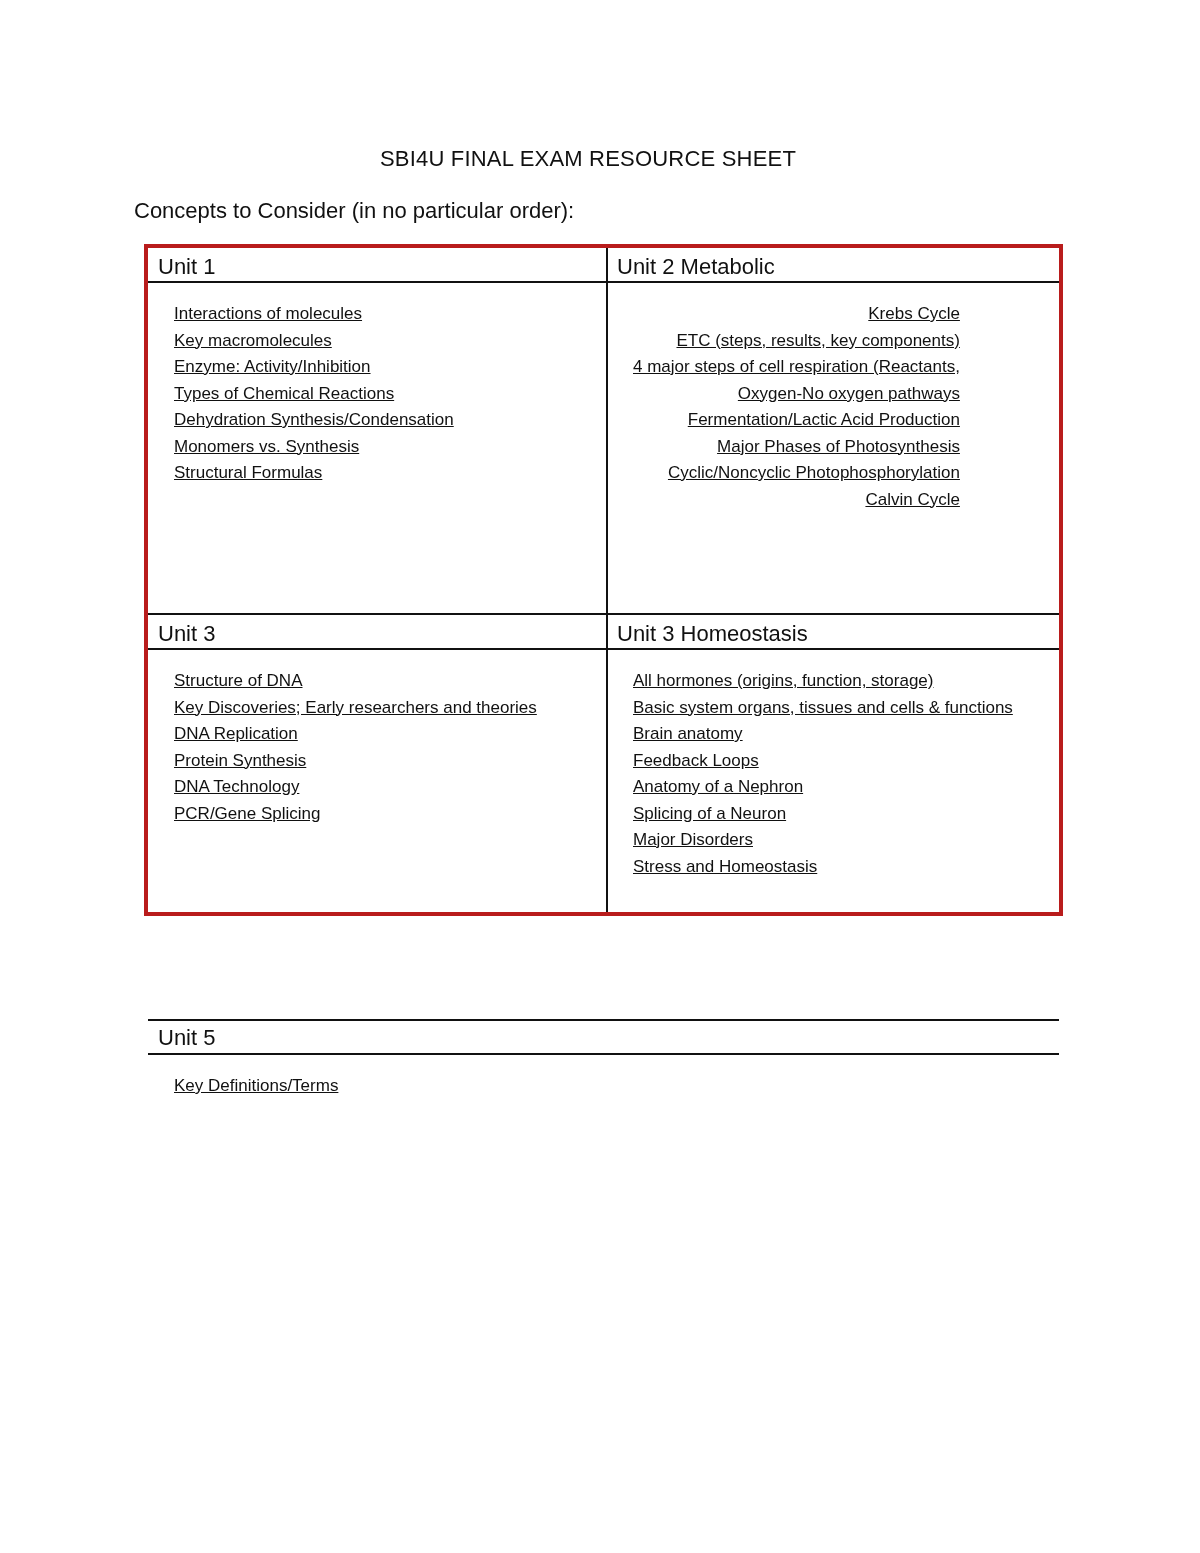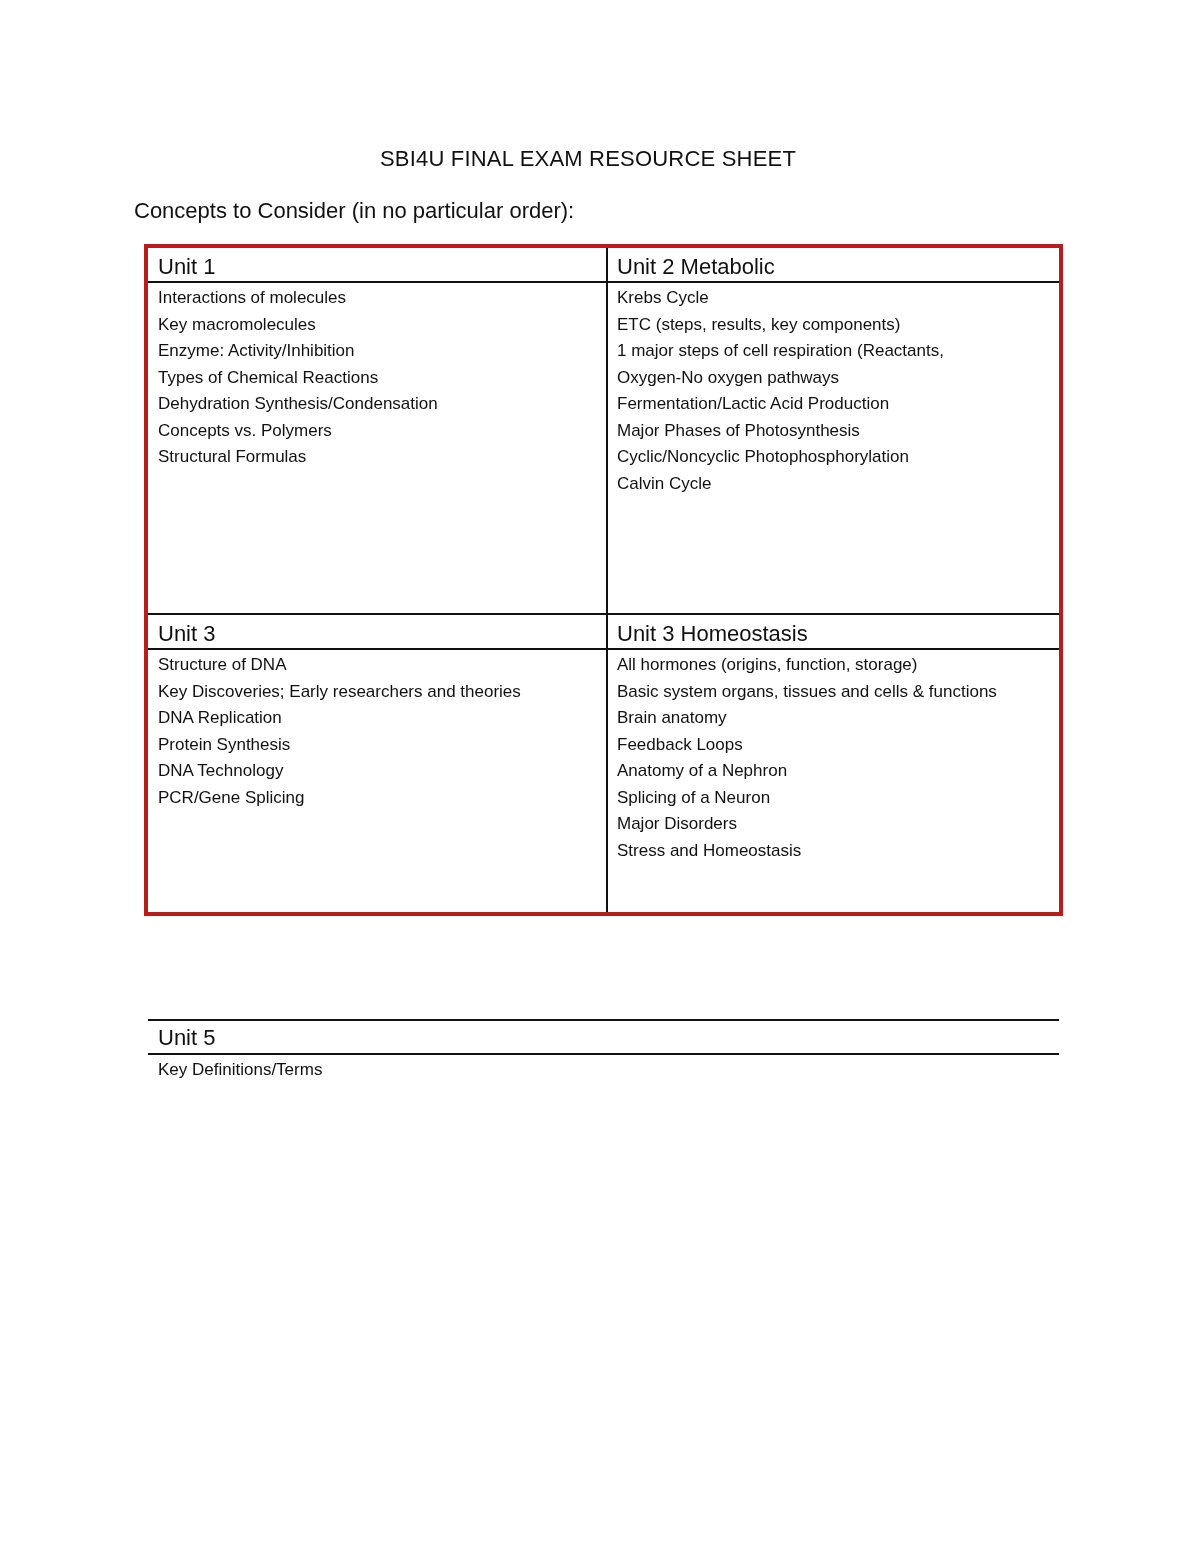--- a/index.html
+++ b/index.html
@@ -18,21 +18,21 @@
       position: absolute; left: 144px; top: 244px;
       width: 919px; height: 672px;
       border: 4px solid #b91c1c; box-sizing: border-box;
     }
     .hline { position: absolute; left: 0; right: 0; height: 2px; background: #111; }
     .vline { position: absolute; top: 0; bottom: 0; width: 2px; background: #111; left: 458px; }
     .cell-head {
       position: absolute; font-size: 22px; line-height: 26px;
     }
     .cell-body {
-      position: absolute; font-size: 17px; line-height: 26.5px; margin: 0; padding: 0; list-style: none;
+      position: absolute; font-size: 17px; line-height: 26.5px; margin: 16px; padding: 0; list-style: none; text-decoration: underline;
     }
     .cell-body li { white-space: nowrap; }
   </style>
 </head>
 <body>
 
 <div class="title">SBI4U FINAL EXAM RESOURCE SHEET</div>
 <div class="subtitle">Concepts to Consider (in no particular order):</div>
 
 <div class="grid">
@@ -44,29 +44,29 @@
   <div class="hline" style="top:805px"></div>
   <div class="vline"></div>
 
   <div class="cell-head" style="left:10px; top:6px;">Unit 1</div>
   <ul class="cell-body" style="left:10px; top:37px;">
     <li>Interactions of molecules</li>
     <li>Key macromolecules</li>
     <li>Enzyme: Activity/Inhibition</li>
     <li>Types of Chemical Reactions</li>
     <li>Dehydration Synthesis/Condensation</li>
-    <li>Concepts vs. Polymers</li>
+    <li>Monomers vs. Synthesis</li>
     <li>Structural Formulas</li>
   </ul>
 
   <div class="cell-head" style="left:469px; top:6px;">Unit 2 Metabolic</div>
-  <ul class="cell-body" style="left:469px; top:37px;">
+  <ul class="cell-body" style="left:469px; top:37px;text-align:right;">
     <li>Krebs Cycle</li>
     <li>ETC (steps, results, key components)</li>
-    <li>1 major steps of cell respiration (Reactants,</li>
+    <li>4 major steps of cell respiration (Reactants,</li>
     <li>Oxygen-No oxygen pathways</li>
     <li>Fermentation/Lactic Acid Production</li>
     <li>Major Phases of Photosynthesis</li>
     <li>Cyclic/Noncyclic Photophosphorylation</li>
     <li>Calvin Cycle</li>
   </ul>
 
   <div class="cell-head" style="left:10px; top:373px;">Unit 3</div>
   <ul class="cell-body" style="left:10px; top:404px;">
     <li>Structure of DNA</li>

